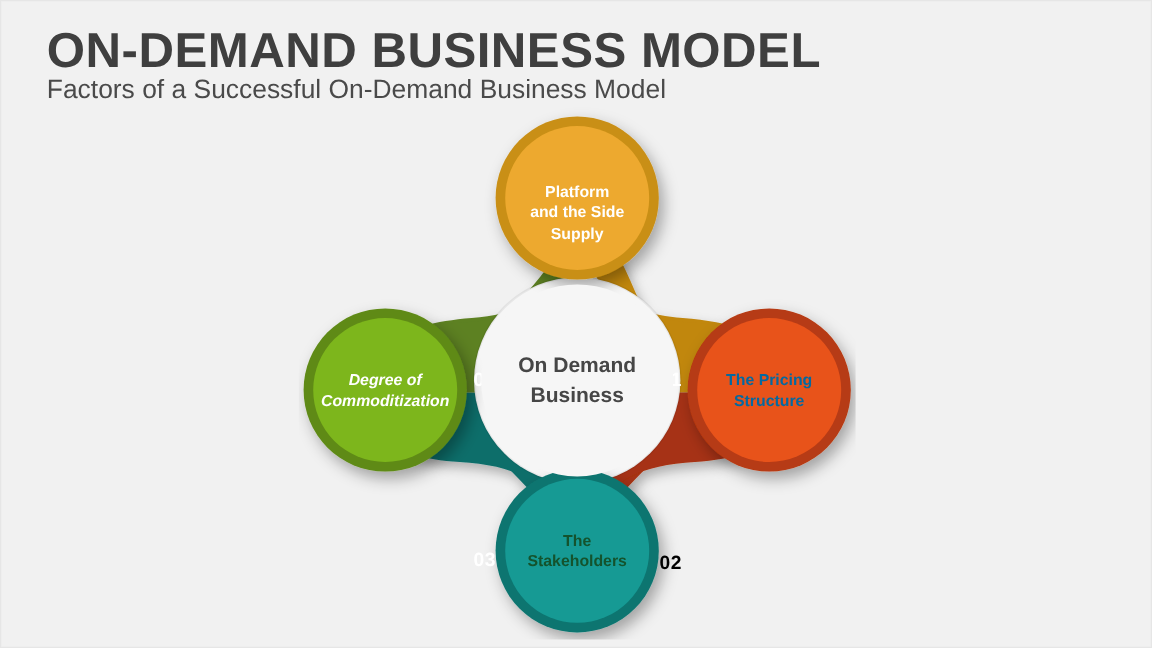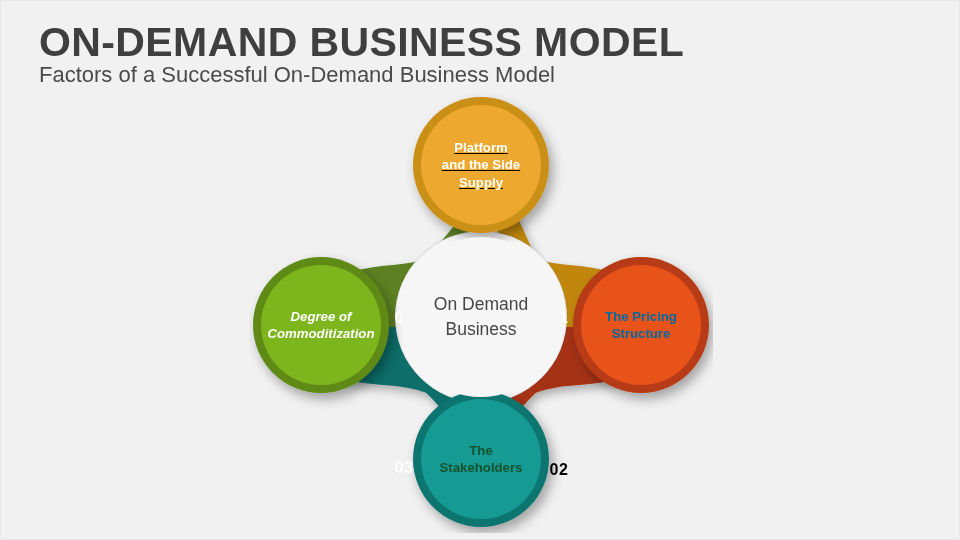--- a/index.html
+++ b/index.html
@@ -89,21 +89,21 @@
     height: 160px;
     border-radius: 50%;
     background: #f6f6f6;
     display: flex;
     align-items: center;
     justify-content: center;
     z-index: 6;
   }
   #hub-label {
     font-size: 17.5px;
-    font-weight: normal;
+    font-weight: bold;
     color: #464646;
     text-align: center;
     line-height: 1.45;
     width: 120px;
   }
 
   
   .node {
     position: absolute;
     border-radius: 50%;
@@ -117,21 +117,21 @@
     z-index: 3;
     color: #ffffff;
     font-weight: bold;
     text-align: center;
     line-height: 1.32;
     font-size: 13.2px;
     padding: 0 6px;
   }
 
   
-  #node-top { left: 164px; top: 8px; width: 136px; height: 136px; text-decoration: underline; }
+  #node-top { left: 164px; top: 20px; width: 136px; height: 136px; }
 
   
   #node-right { left: 324px; top: 168px; width: 136px; height: 136px; }
 
   
   #node-bottom { left: 164px; top: 302px; width: 136px; height: 136px; }
 
   
   #node-left { left: 4px; top: 168px; width: 136px; height: 136px; }
 

